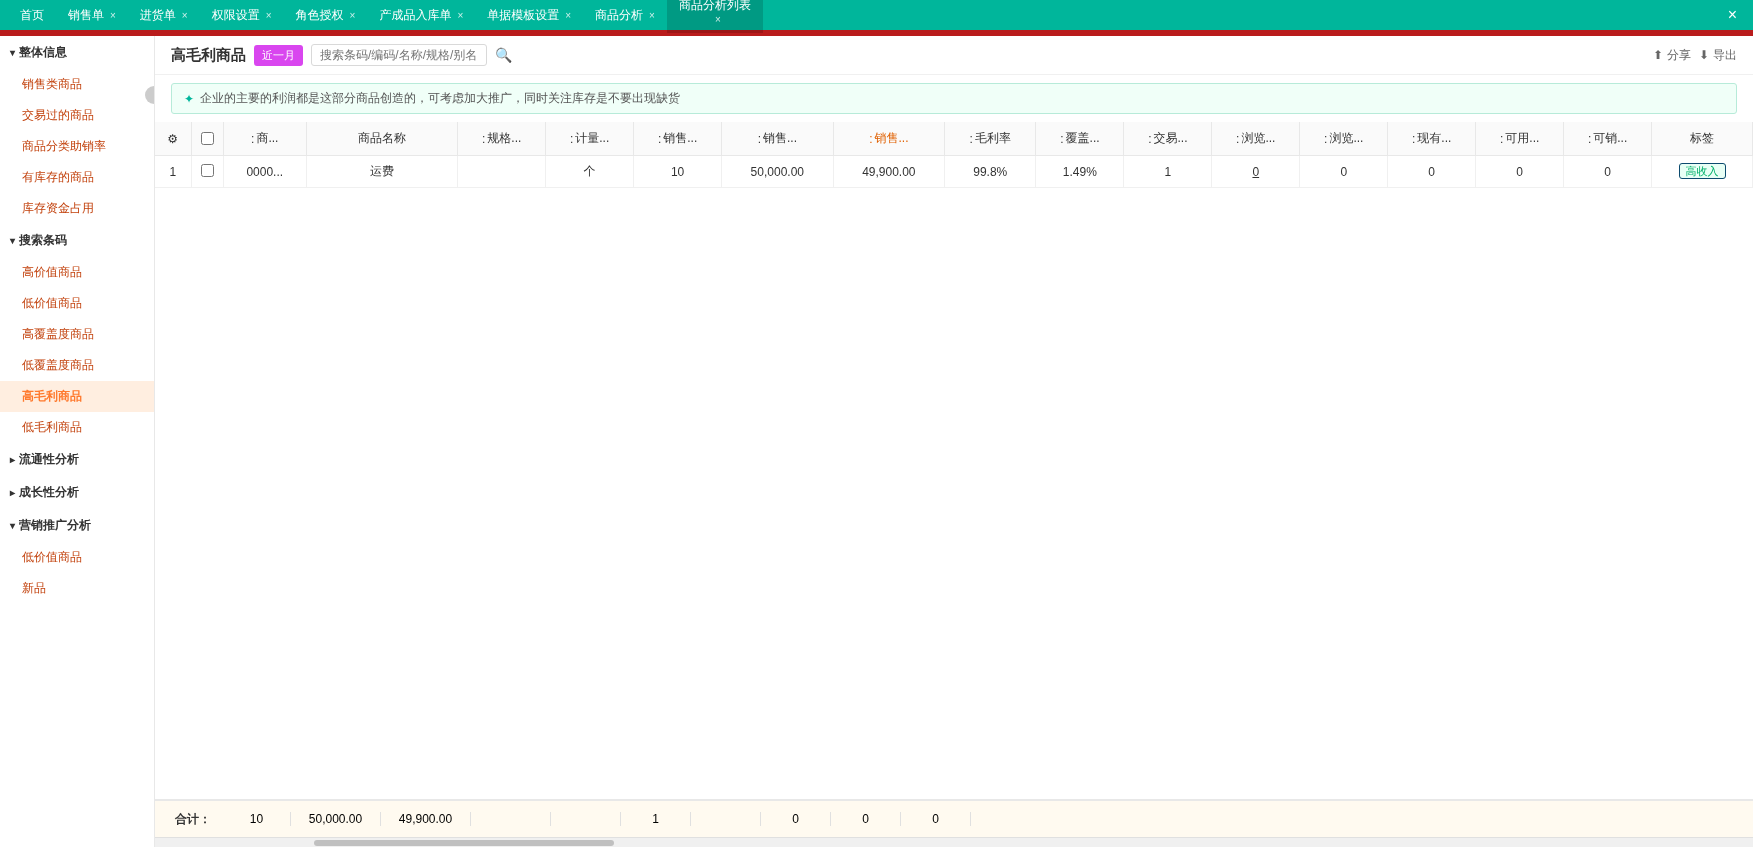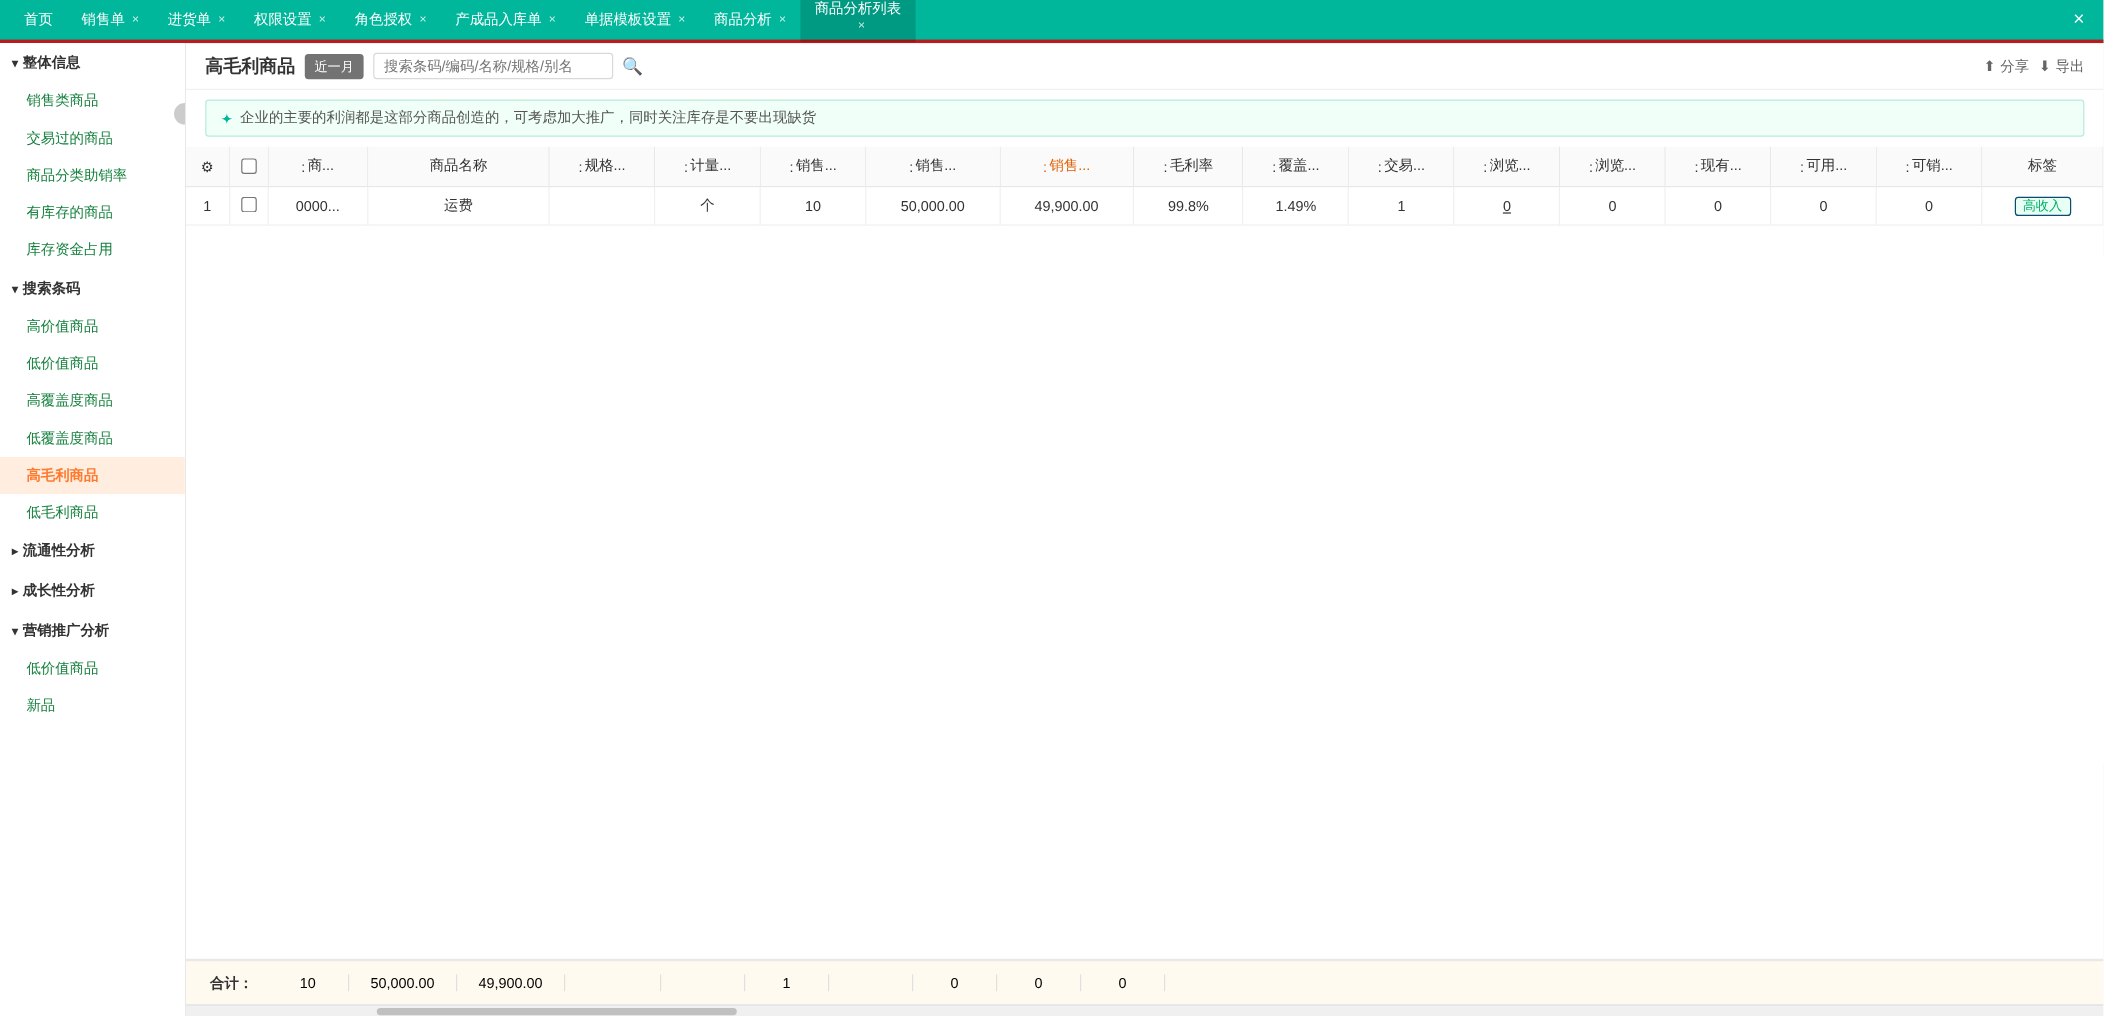--- a/index.html
+++ b/index.html
@@ -6,21 +6,21 @@
     body { background: #f5f5f5; overflow: hidden; width: 1753px; height: 847px; }
 
     
     .top-nav {
       background: #00b69b;
       height: 36px;
       display: flex;
       align-items: center;
       padding: 0 8px;
       color: white;
-      border-bottom: 3px solid #b91c1c;
+      border-bottom: 6px solid #b91c1c;
     }
     .nav-tab {
       display: inline-flex;
       align-items: center;
       padding: 0 12px;
       height: 36px;
       color: white;
       cursor: pointer;
       white-space: nowrap;
       font-size: 12px;
@@ -59,21 +59,21 @@
       align-items: center;
       padding: 8px 10px;
       font-weight: bold;
       color: #333;
       cursor: pointer;
       font-size: 12px;
     }
     .sidebar-group-header .arrow { margin-right: 4px; font-size: 10px; }
     .sidebar-item {
       padding: 7px 10px 7px 22px;
-      color: #15803d;
+      color: #c2410c;
       cursor: pointer;
       font-size: 12px;
     }
     .sidebar-item.active {
       background: #ffeee0;
       color: #ff7a2e;
       font-weight: bold;
     }
 
     
@@ -92,34 +92,34 @@
       padding: 8px 16px;
       border-bottom: 1px solid #f0f0f0;
       gap: 8px;
     }
     .content-title {
       font-size: 15px;
       font-weight: bold;
       color: #333;
     }
     .filter-btn {
-      background: #737373;
+      background: #d946ef;
       color: white;
       border: none;
       border-radius: 3px;
       padding: 3px 8px;
       cursor: pointer;
       font-size: 11px;
     }
     .search-box {
       border: 1px solid #d9d9d9;
       border-radius: 3px;
       padding: 3px 8px;
       outline: none;
-      width: 200px;
+      width: 176px;
       font-size: 12px;
     }
     .search-icon-btn {
       background: none;
       border: none;
       cursor: pointer;
       color: #666;
       font-size: 14px;
     }
     .header-actions {

